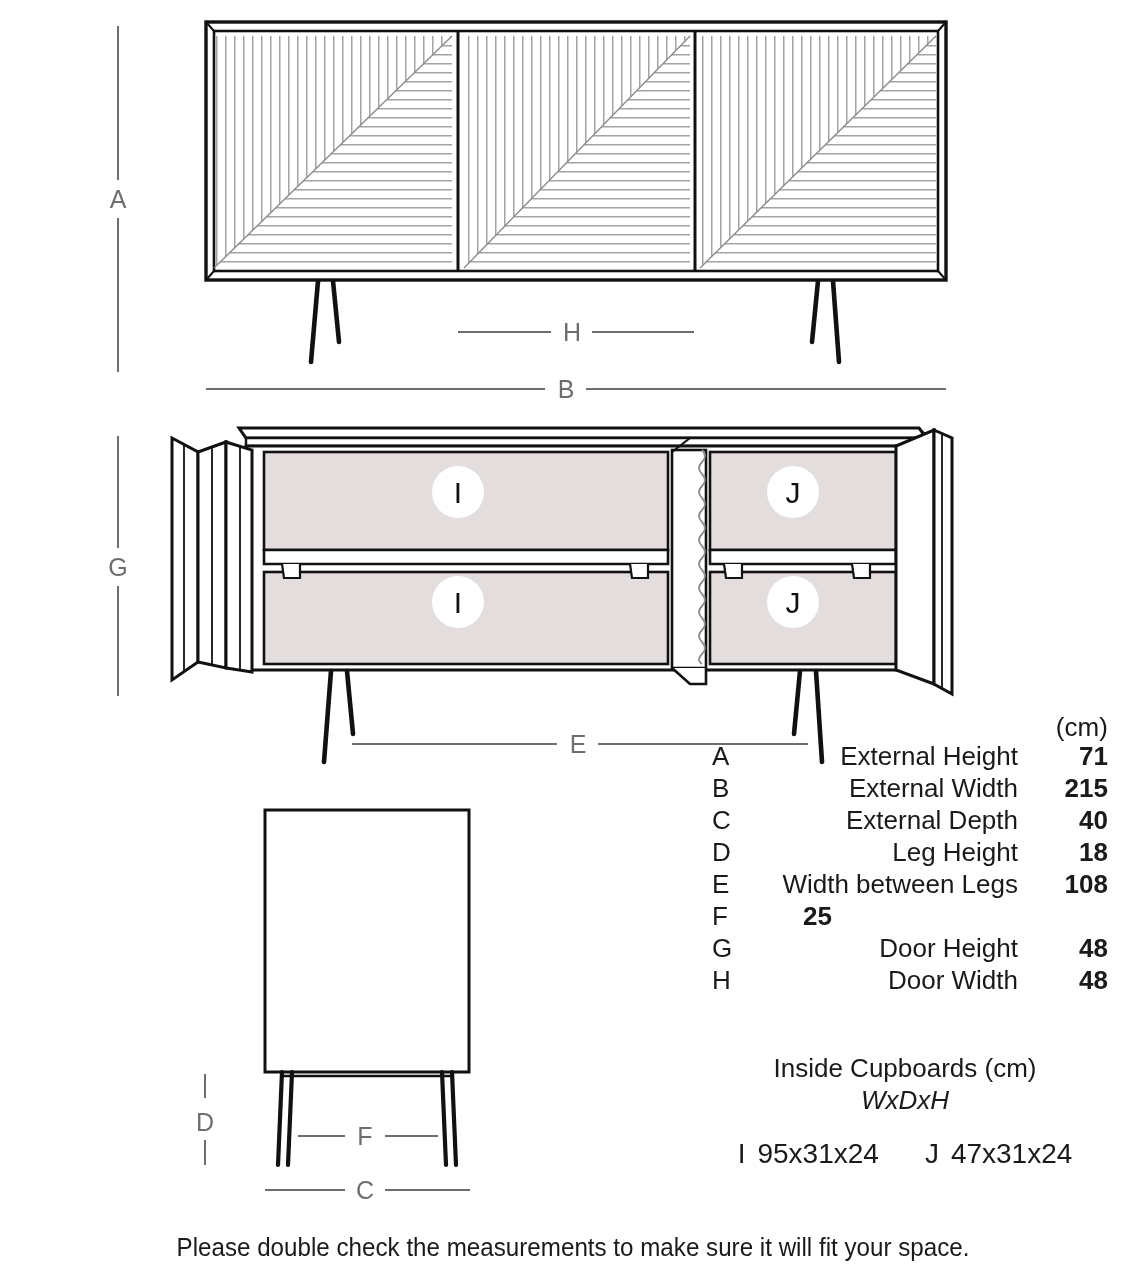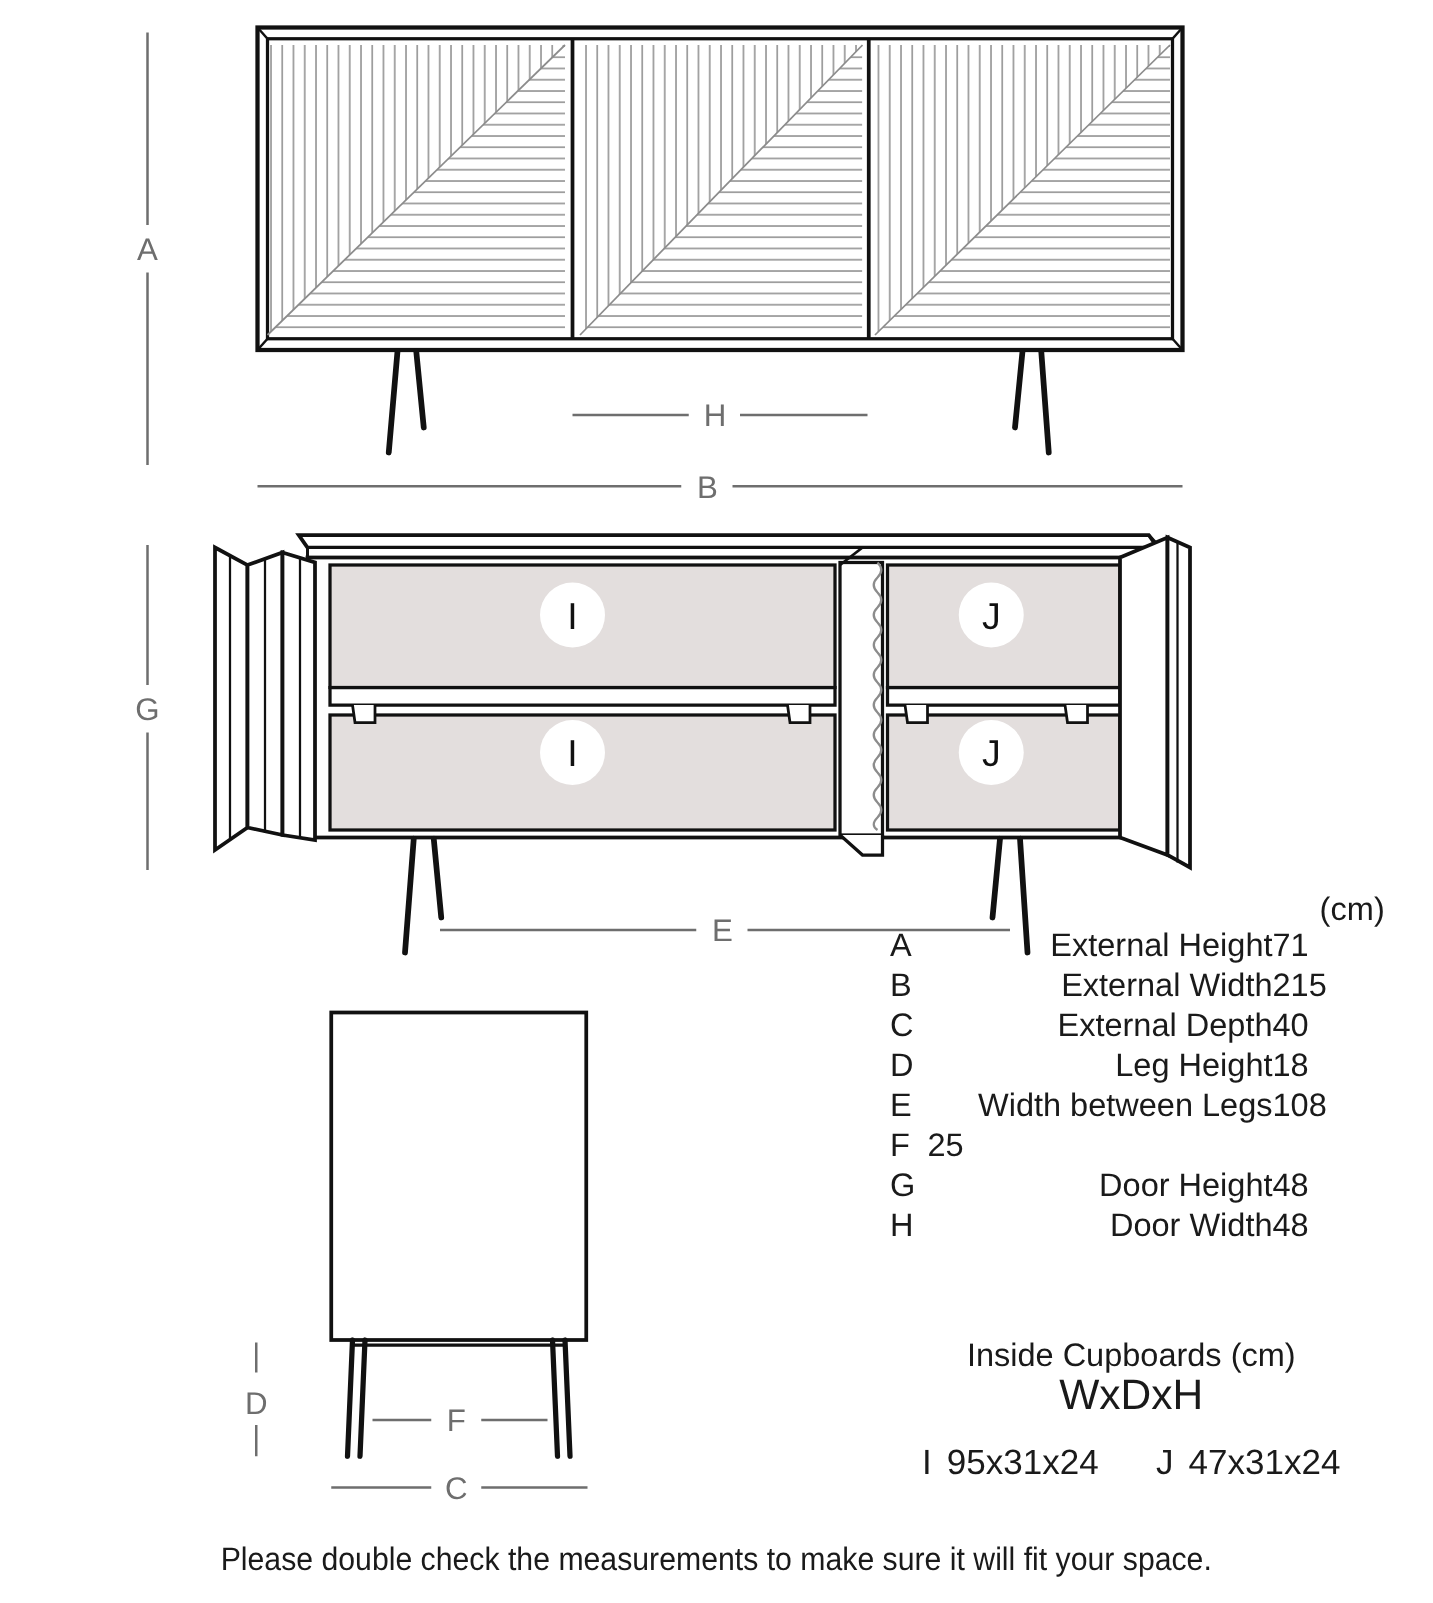--- a/index.html
+++ b/index.html
@@ -10,25 +10,25 @@
 
   svg.drawing{position:absolute;left:0;top:0;width:1146px;height:1282px;overflow:visible;}
 
   
   .spec-table{position:absolute;left:690px;top:714px;width:430px;}
   .cm-unit{text-align:right;font-size:26px;letter-spacing:.1px;padding-right:12px;
            color:#1a1a1a;line-height:1;margin-bottom:0;}
   .spec-row{display:flex;align-items:baseline;font-size:26px;line-height:32px;}
   .spec-key{width:52px;flex:0 0 52px;text-align:left;padding-left:22px;box-sizing:border-box;}
   .spec-label{flex:1 1 auto;text-align:right;}
-  .spec-val{flex:0 0 90px;text-align:left;padding-right:12px;}
-
-  .inside-block{position:absolute;left:690px;top:1052px;width:430px;text-align:center;margin-top:16px;}
+  .spec-val{flex:0 0 90px;text-align:right;padding-right:12px;font-weight:bold;}
+
+  .inside-block{position:absolute;left:690px;top:1052px;width:430px;text-align:center;}
   .inside-title{font-size:26px;line-height:32px;}
-  .inside-sub{font-size:34px;line-height:32px;}
+  .inside-sub{font-size:26px;line-height:32px;font-style:italic;}
   .inside-vals{display:flex;justify-content:center;align-items:baseline;
                gap:0;font-size:28px;margin-top:22px;}
   .iv-key{padding:0 12px 0 0;}
   .iv-num{padding-right:46px;}
   .iv-key2{padding:0 12px 0 0;}
 
   .footnote{position:absolute;left:0;top:1232px;width:1146px;text-align:center;
             font-size:26px;color:#1a1a1a;
             font-family:"Liberation Sans Narrow","Liberation Sans",sans-serif;
             transform:scaleX(.93);transform-origin:center;}

